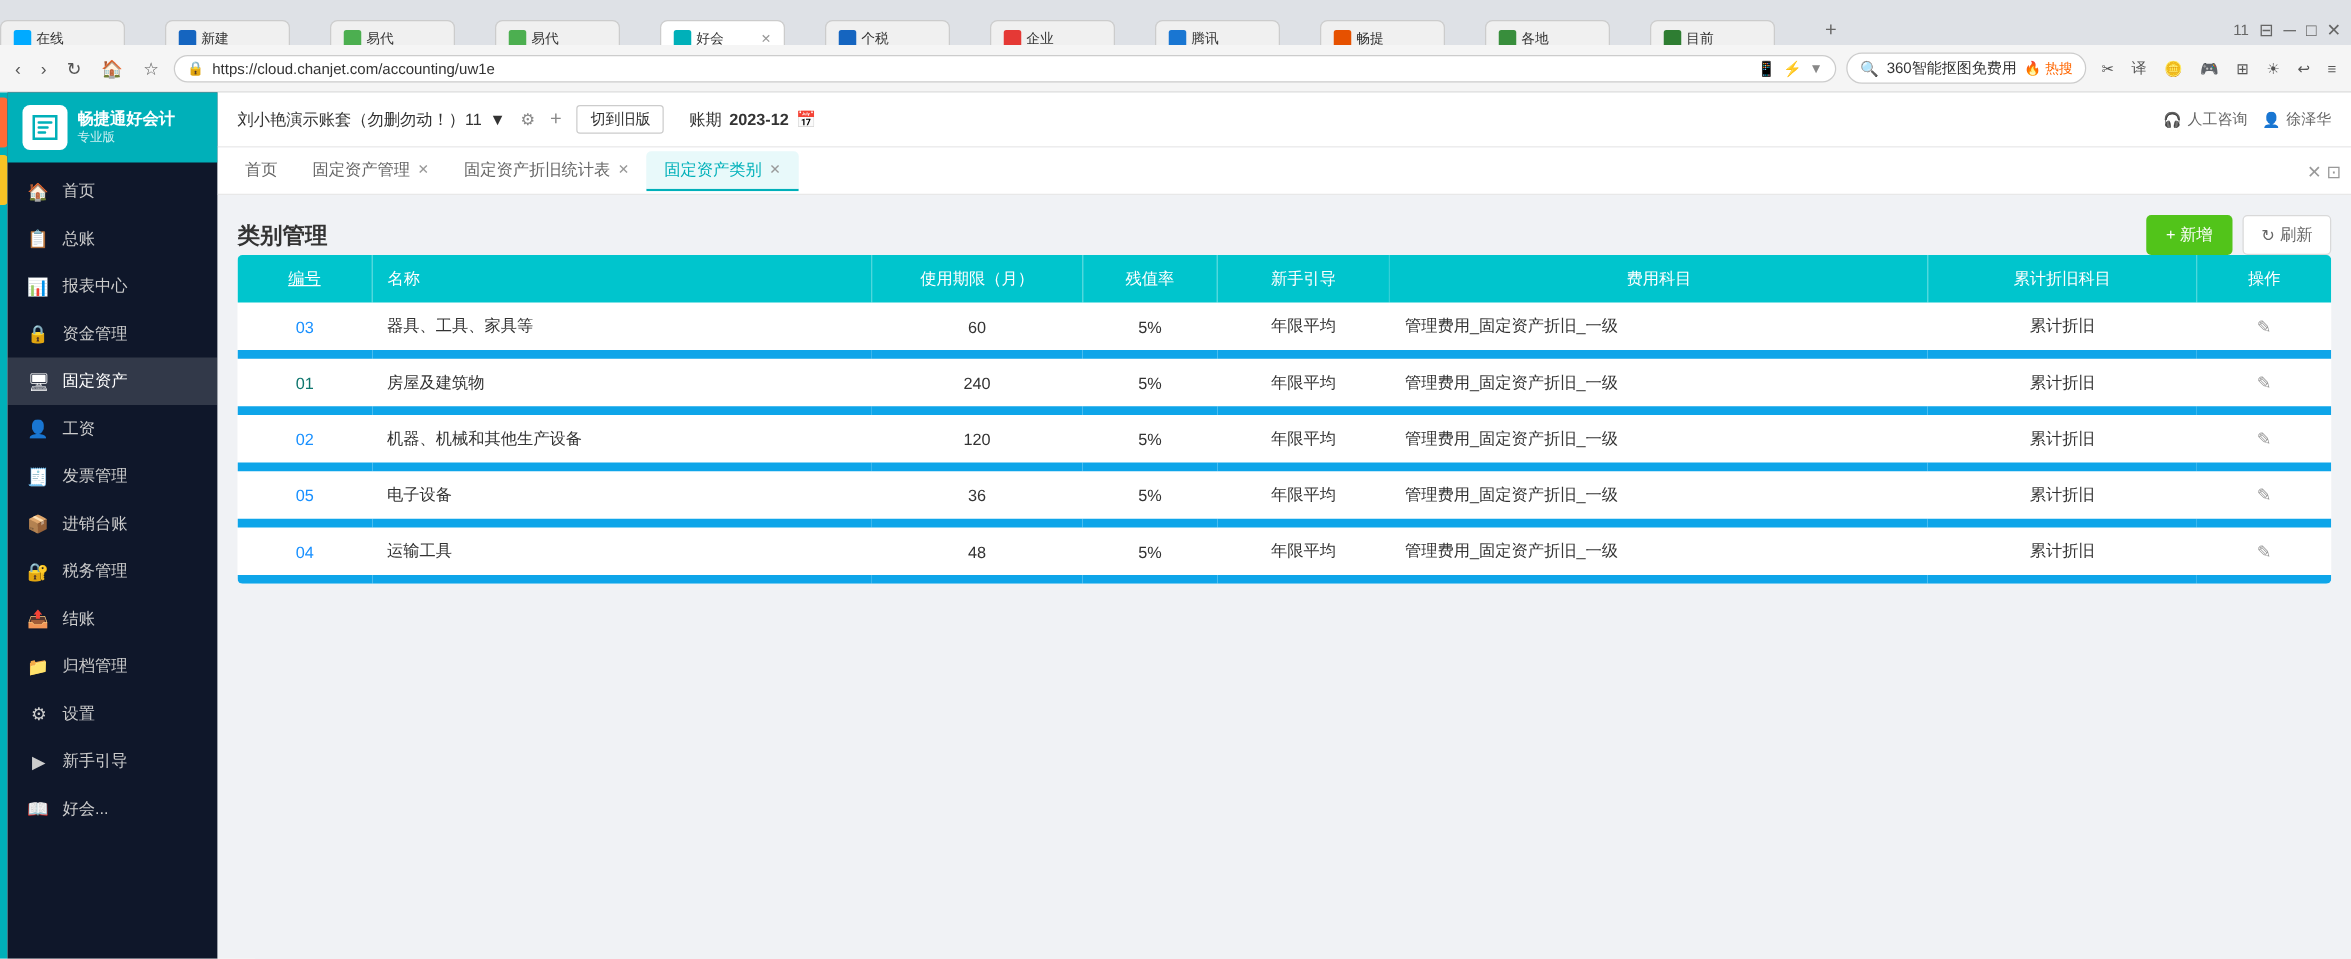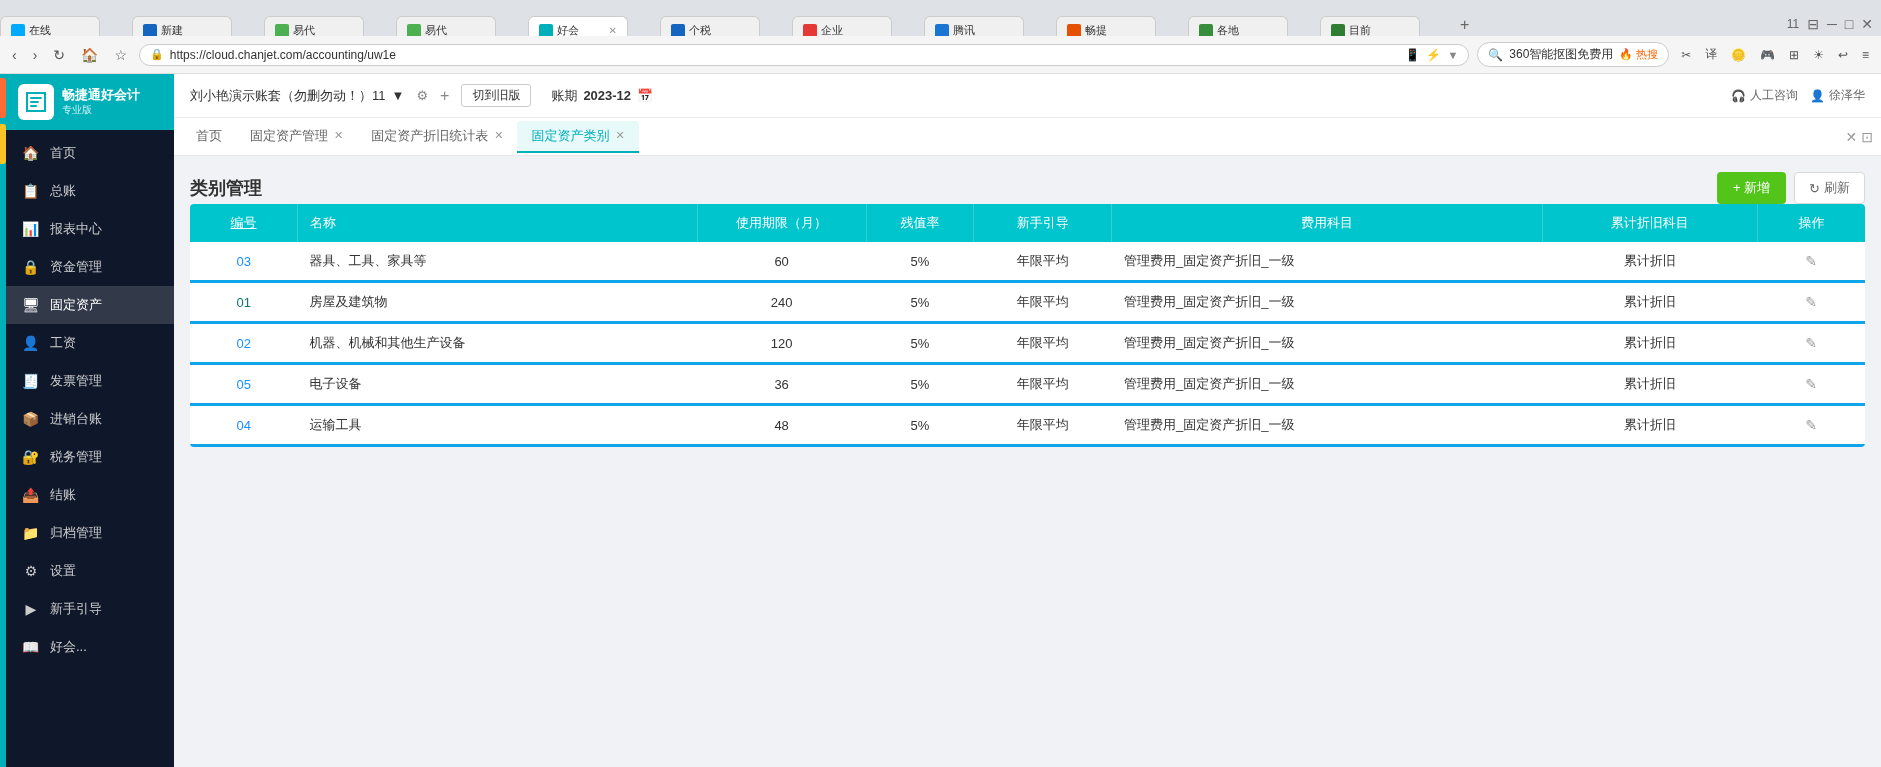--- a/index.html
+++ b/index.html
@@ -70,21 +70,21 @@
     .page-title { font-size: 18px; font-weight: bold; color: #333; }
     .title-actions { display: flex; gap: 8px; }
     .btn-add { background: #52c41a; color: #fff; border: none; padding: 6px 16px; border-radius: 4px; font-size: 13px; cursor: pointer; display: flex; align-items: center; gap: 4px; }
     .btn-refresh { background: #fff; color: #666; border: 1px solid #d9d9d9; padding: 6px 14px; border-radius: 4px; font-size: 13px; cursor: pointer; display: flex; align-items: center; gap: 4px; }
 
     
     .data-table { width: 100%; border-collapse: collapse; background: #fff; border-radius: 4px; overflow: hidden; }
     .data-table thead tr { background: #00c5cd; }
     .data-table thead th { color: #fff; padding: 10px 12px; font-size: 13px; font-weight: normal; text-align: center; border-right: 1px solid rgba(255,255,255,0.2); }
     .data-table thead th:last-child { border-right: none; }
-    .data-table tbody tr { border-bottom: 3px solid #0ea5e9; }
+    .data-table tbody tr { border-bottom: 7px solid #0ea5e9; }
     .data-table tbody td { padding: 10px 12px; font-size: 13px; color: #333; text-align: center; }
     .data-table tbody td:nth-child(2) { text-align: left; color: #333; }
     .data-table tbody td:nth-child(1) { color: #1890ff; }
     .edit-icon { color: #999; cursor: pointer; font-size: 14px; }
 
     
     .left-accent { width: 8px; background: #f0f2f5; flex-shrink: 0; }
 
     
     .page-body::-webkit-scrollbar { width: 6px; }

